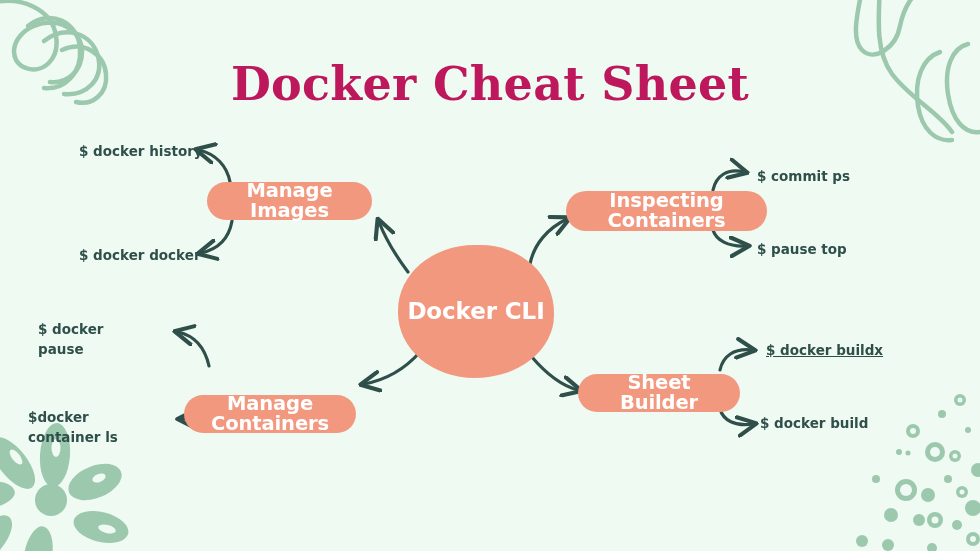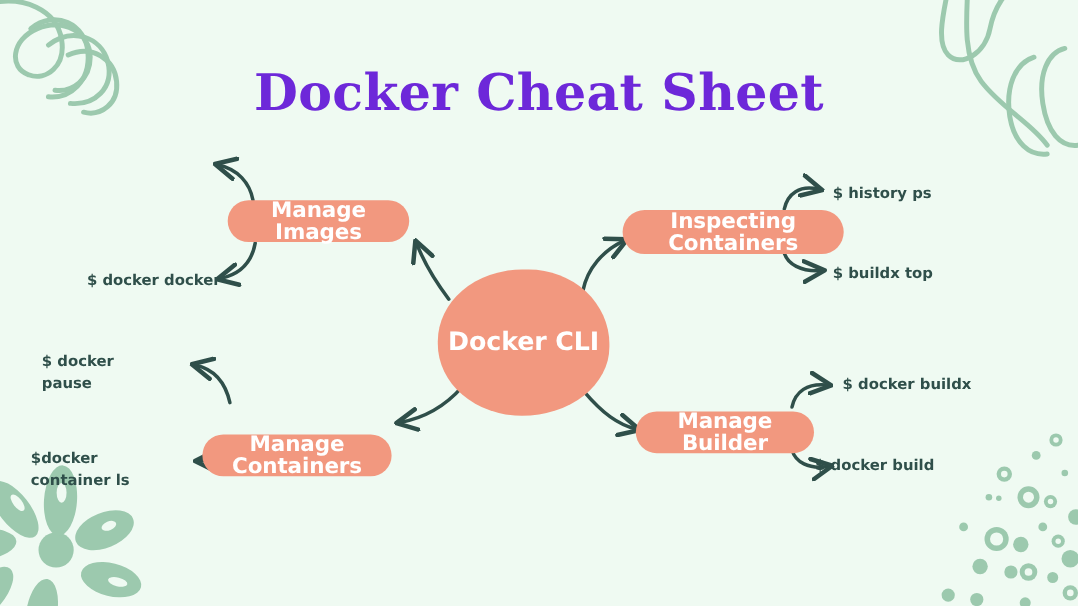--- a/index.html
+++ b/index.html
@@ -60,21 +60,21 @@
     z-index: 4;
   }
   #page-title {
     position: absolute;
     left: 0;
     top: 57px;
     width: 980px;
     text-align: center;
     font-size: 46px;
     font-weight: bold;
-    color: #6d28d9;
+    color: #be185d;
     letter-spacing: 0.3px;
     z-index: 4;
     font-family: "DejaVu Serif", "Liberation Serif", serif;
   }
   .cmd {
     position: absolute;
     z-index: 4;
     color: #2f4f4a;
     font-size: 13.5px;
     font-weight: bold;
@@ -201,32 +201,33 @@
   </svg>
 
   <div id="central-node" class="node">Docker CLI</div>
 
   <div class="node pill" style="left:207px; top:182px; width:165px; height:38px;">Manage Images</div>
 
   <div class="node pill" style="left:566px; top:191px; width:201px; height:40px;">Inspecting Containers</div>
 
   <div class="node pill" style="left:184px; top:363px; width:172px; height:38px;margin-top:32px;">Manage Containers</div>
 
-  <div class="node pill" style="left:578px; top:374px; width:162px; height:38px;">Manage Builder</div>
-
+  <div class="node pill" style="left:578px; top:374px; width:162px; height:38px;">Sheet Builder</div>
+
+  <div class="cmd left-align" style="left:79px; top:142px;">$ docker  history</div>
 
   <div class="cmd left-align" style="left:79px; top:246px;">$ docker docker</div>
 
-  <div class="cmd left-align" style="left:757px; top:167px;">$ history ps</div>
-
-  <div class="cmd left-align" style="left:757px; top:240px;">$ buildx top</div>
+  <div class="cmd left-align" style="left:757px; top:167px;">$ commit ps</div>
+
+  <div class="cmd left-align" style="left:757px; top:240px;">$ pause top</div>
 
   <div class="cmd right-align" style="left:38px; top:320px; width:130px;">$ docker
 pause</div>
 
   <div class="cmd right-align" style="left:28px; top:408px; width:142px;">$docker
 container ls</div>
 
-  <div class="cmd left-align" style="left:766px; top:341px;">$ docker buildx</div>
-
-  <div class="cmd left-align" style="left:741px; top:414px;">$ docker build</div>
+  <div class="cmd left-align" style="left:766px; top:341px;text-decoration:underline;">$ docker buildx</div>
+
+  <div class="cmd left-align" style="left:760px; top:414px;">$ docker build</div>
 
 </div>
 
 </body></html>

